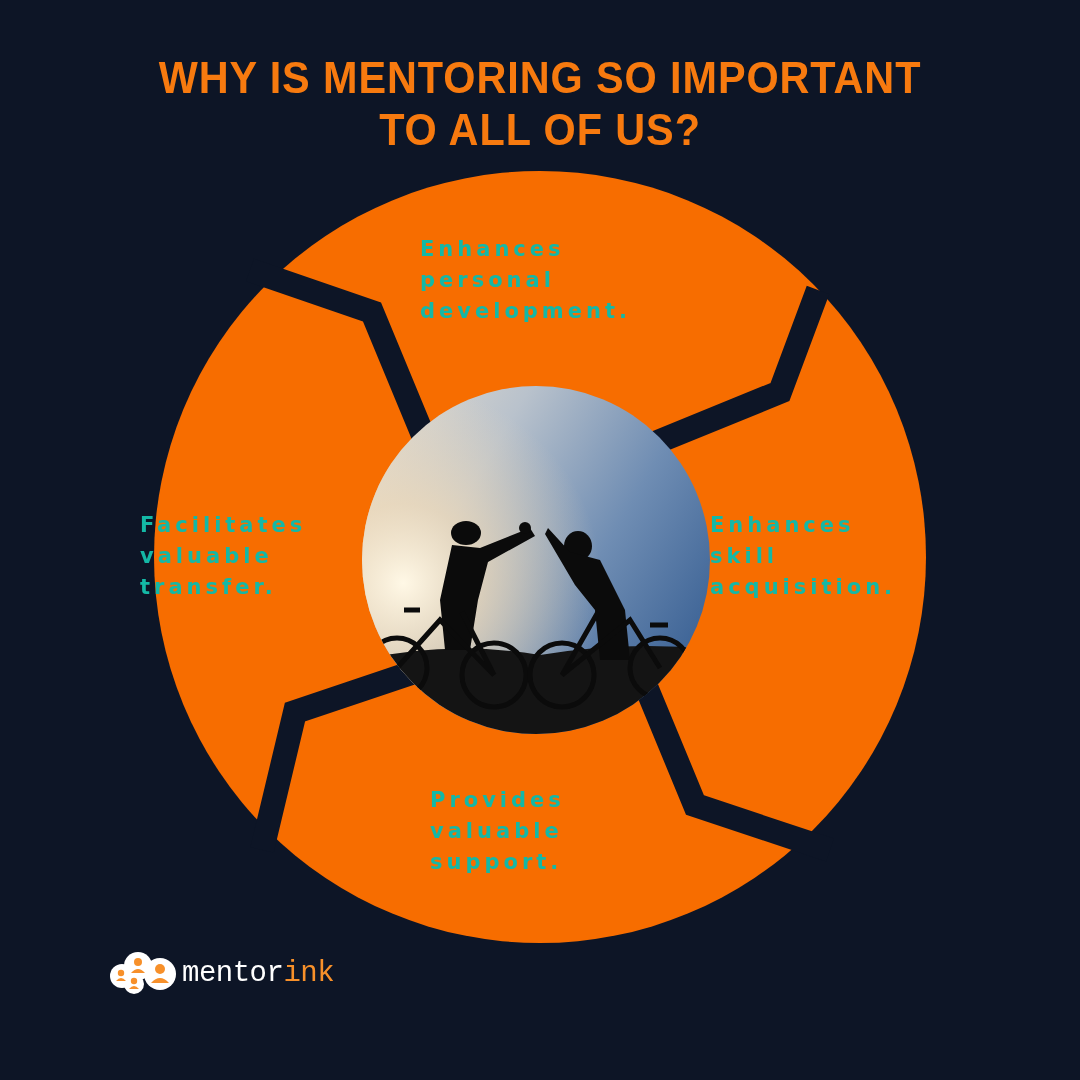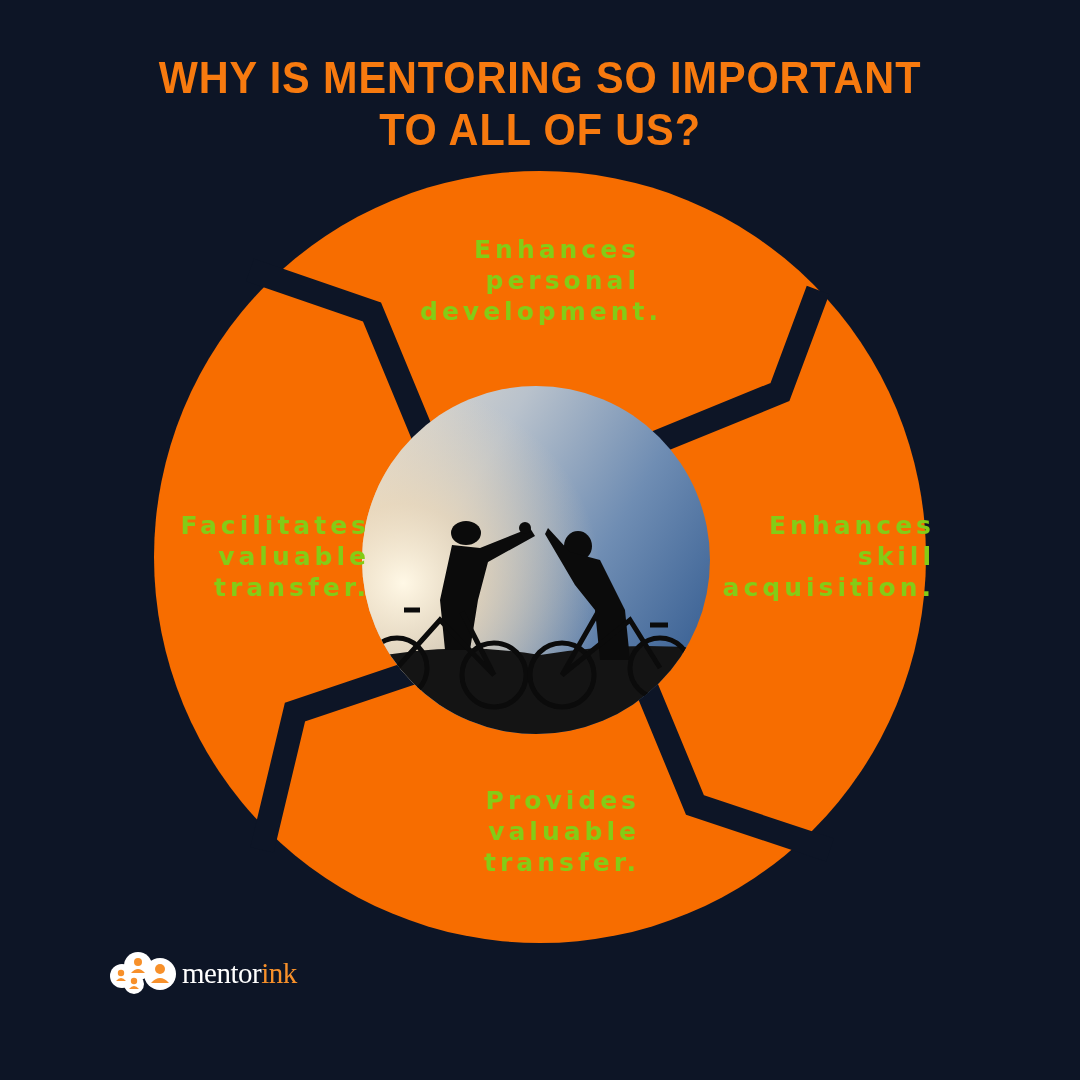--- a/index.html
+++ b/index.html
@@ -12,31 +12,31 @@
   .title {
     position: absolute; left: 0; top: 52px; width: 1080px;
     text-align: center; color: #f77a0f;
     font-family: "Liberation Sans", sans-serif;
     font-weight: bold; font-size: 45px; line-height: 52px;
     letter-spacing: 1px;
     transform: scaleX(0.92);
   }
   svg.ring { position: absolute; left: 0; top: 0; }
   .label {
-    position: absolute; color: #84cc16; text-align: right;
+    position: absolute; color: #14b8a6; text-align: left;
     font-family: "DejaVu Sans", sans-serif; font-weight: bold;
-    font-size: 25px; line-height: 31px; letter-spacing: 4px;
+    font-size: 21px; line-height: 31px; letter-spacing: 4px;
     white-space: pre-line;
   }
   .logo {
     position: absolute; left: 108px; top: 950px; height: 46px;
     display: flex; align-items: center;
   }
   .logo-text {
-    font-family: Liberation Serif, serif; font-size: 29px;
+    font-family: Liberation Mono, monospace; font-size: 29px;
     color: #ffffff; margin-left: 4px; letter-spacing: -0.5px; text-align: right;
   }
   .logo-text .accent { color: #f7902a; }
 </style>
 </head>
 <body>
 
 <div class="title">
   <div>WHY IS MENTORING SO IMPORTANT</div>
   <div>TO ALL OF US?</div>
@@ -100,21 +100,21 @@
 </svg>
 
 <div class="label" style="left:420px; top:234px; width:220px;">Enhances
 personal
 development.</div>
 <div class="label" style="left:710px; top:510px; width:225px;">Enhances
 skill
 acquisition.</div>
 <div class="label" style="left:430px; top:785px; width:210px;">Provides
 valuable
-transfer.</div>
+support.</div>
 <div class="label" style="left:140px; top:510px; width:230px;">Facilitates
 valuable
 transfer.</div>
 
 <div class="logo">
   <svg width="70" height="46" viewBox="0 0 70 46">
     <g fill="#ffffff">
       <circle cx="14" cy="26" r="12"></circle>
       <circle cx="30" cy="16" r="14"></circle>
       <circle cx="52" cy="24" r="16"></circle>

